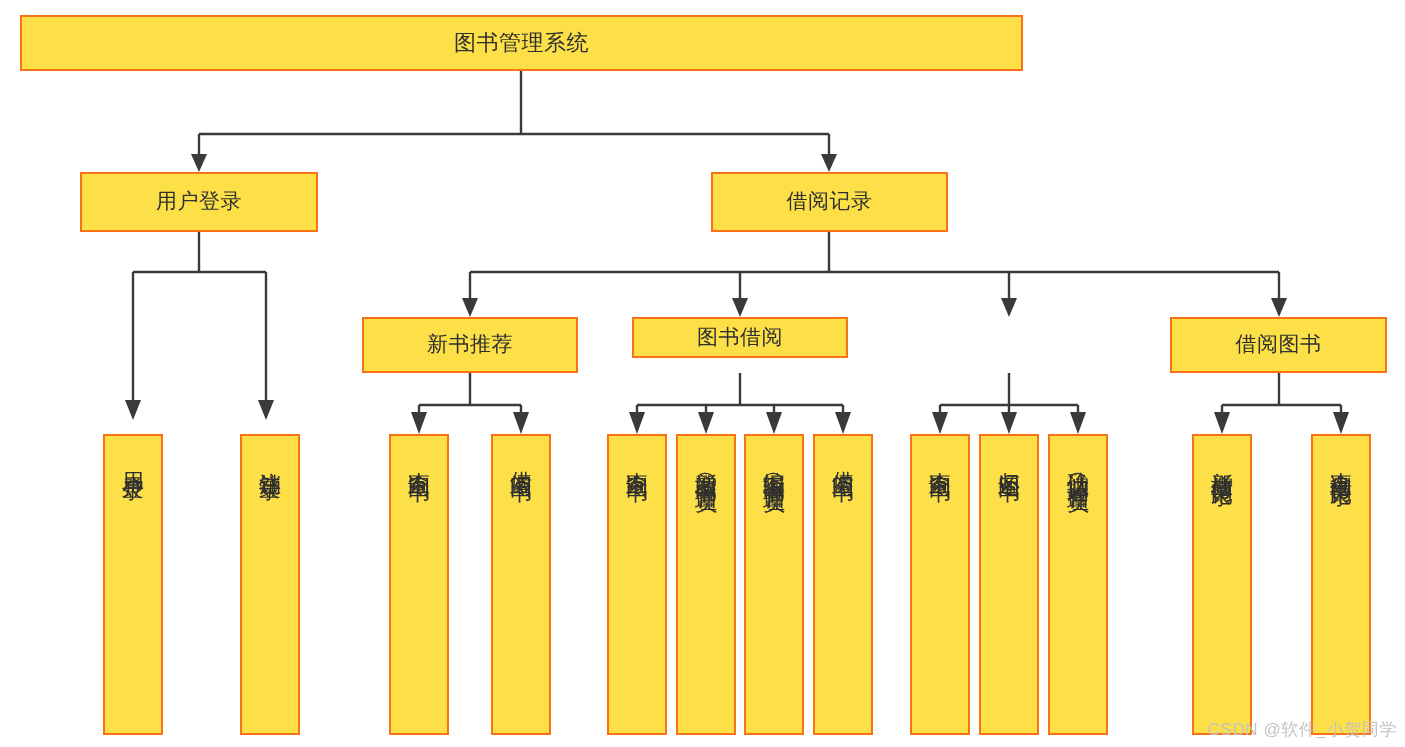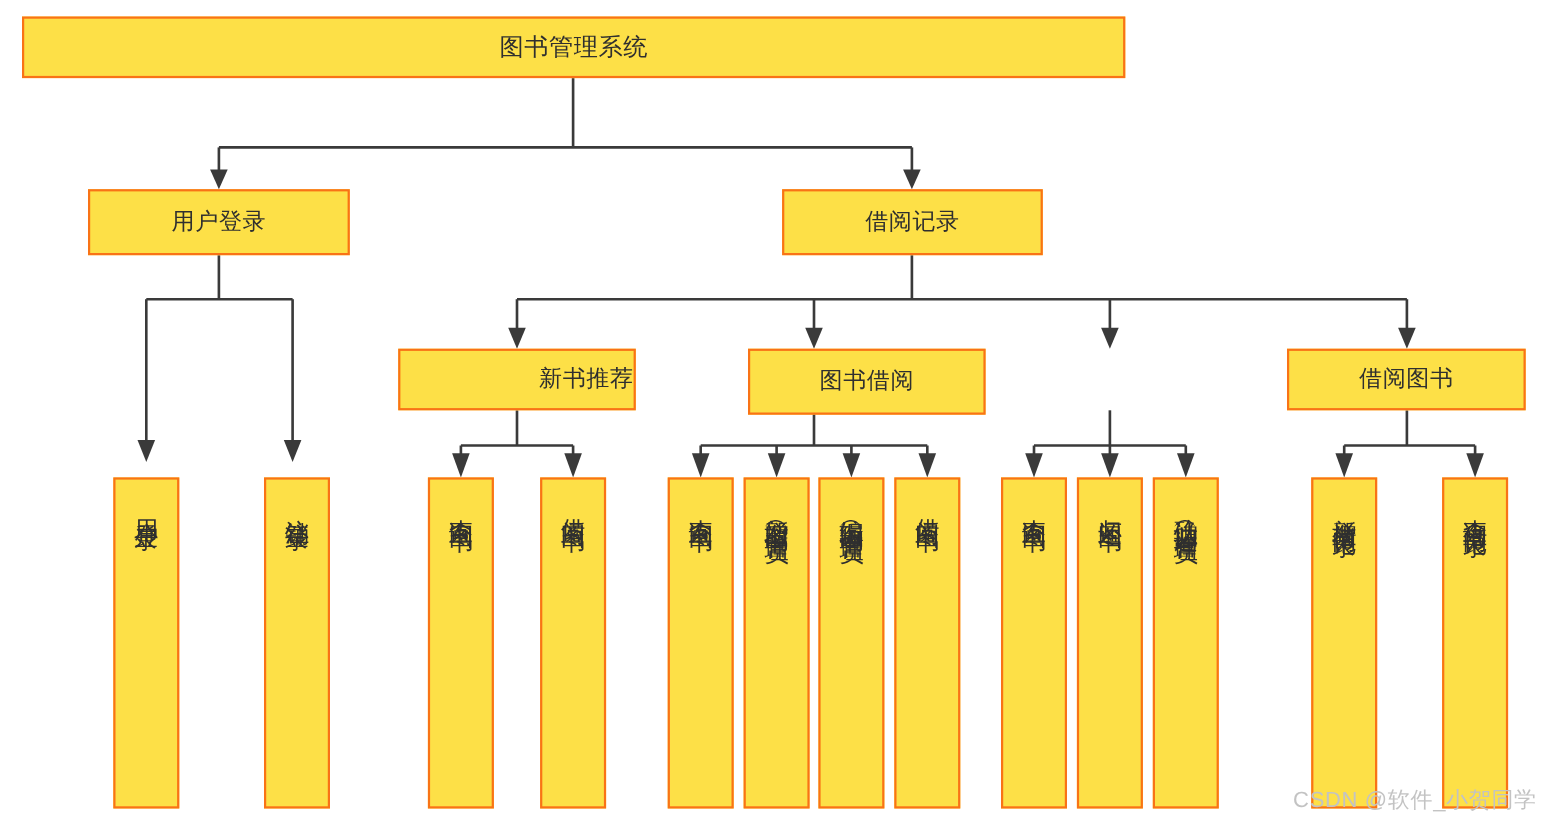--- a/index.html
+++ b/index.html
@@ -76,21 +76,21 @@
   }
   #wires polygon.arrow {
     fill: #3a3a3a;
   }
 
   
   #watermark {
     position: absolute;
     right: 8px;
     bottom: 6px;
-    font-size: 20px;
+    font-size: 17px;
     color: #c3c3c3;
     letter-spacing: 0.6px;
     white-space: nowrap;
   }
 </style>
 </head>
 <body>
 
 <div id="canvas">
 
@@ -160,24 +160,24 @@
     <span class="label">图书管理系统</span>
   </div>
 
   <div class="node horiz" style="left:80px; top:172px; width:238px; height:60px;">
     <span class="label">用户登录</span>
   </div>
   <div class="node horiz" style="left:711px; top:172px; width:237px; height:60px;">
     <span class="label">借阅记录</span>
   </div>
 
-  <div class="node horiz" style="left:362px; top:317px; width:216px; height:56px;justify-content:flex-end;">
+  <div class="node horiz" style="left:362px; top:317px; width:216px; height:56px;">
     <span class="label">新书推荐</span>
   </div>
-  <div class="node horiz" style="left:632px; top:317px; width:216px; height:60px;margin-left:48px;">
+  <div class="node horiz" style="left:632px; top:317px; width:216px; height:41px;">
     <span class="label">图书借阅</span>
   </div>
   <div class="node horiz" style="left:1170px; top:317px; width:217px; height:56px;">
     <span class="label">借阅图书</span>
   </div>
 
   <div class="node vert" style="left:103px; top:434px; width:60px; height:301px;">
     <span class="label">用户登录</span>
   </div>
   <div class="node vert" style="left:240px; top:434px; width:60px; height:301px;">

